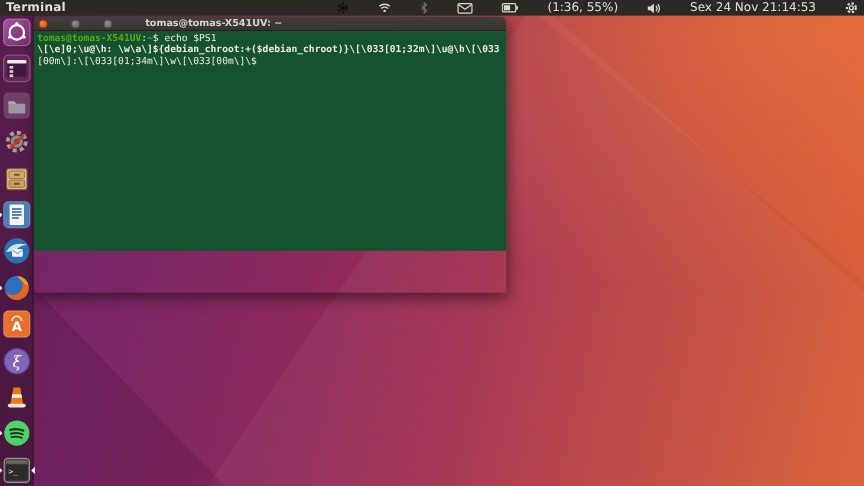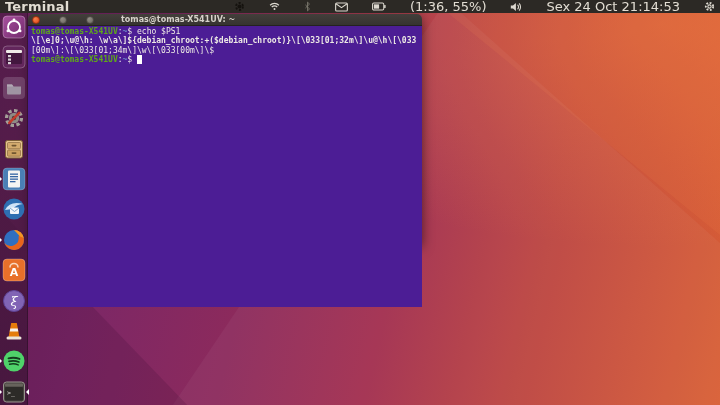--- a/index.html
+++ b/index.html
@@ -10,21 +10,21 @@
     background:
       radial-gradient(130% 100% at 92% 6%, rgba(242,126,62,.50), rgba(242,126,62,0) 55%),
       linear-gradient(103deg,#6f2160 0%,#7b2767 18%,#8c2a5c 38%,#a12e50 55%,#bc4440 74%,#d95f35 100%);}
   .facet{position:absolute;inset:0;}
   .f1{clip-path:polygon(60% 0,100% 0,100% 58%);background:rgba(255,150,80,.10);}
   .f2{clip-path:polygon(62% 0,100% 60%,100% 100%,24% 100%);background:rgba(255,255,255,.045);}
   .f3{clip-path:polygon(0 52%,0 100%,26% 100%);background:rgba(35,0,35,.14);}
   
   .topbar{position:absolute;top:0;left:0;right:0;height:13px;background:#2c2925;
     display:flex;align-items:center;justify-content:space-between;z-index:30;
-    color:#e2ddd3;font-size:13px;padding:0 5px;box-sizing:border-box;}
+    color:#e2ddd3;font-size:10px;padding:0 5px;box-sizing:border-box;}
   .appname{font-weight:bold;letter-spacing:.2px;}
   .tray{display:flex;align-items:center;gap:24px;}
   .tray svg{display:block;}
   .tray-text{white-space:nowrap;}
   
   .launcher{position:absolute;top:13px;left:0;bottom:0;width:28px;z-index:20;
     background:linear-gradient(rgba(73,27,66,.62),rgba(58,20,52,.72));
     border-right:1px solid rgba(0,0,0,.25);box-sizing:border-box;
     display:flex;flex-direction:column;align-items:center;padding-top:2px;gap:6.4px;}
   .l-item{position:relative;width:24px;height:24px;flex:0 0 auto;}
@@ -36,21 +36,21 @@
   
   .window{position:absolute;left:28px;top:14px;width:394px;height:230px;z-index:10;
     border-radius:5px 5px 0 0;box-shadow:0 3px 12px rgba(0,0,0,.55);}
   .titlebar{height:12px;background:linear-gradient(#433f3b,#363330);border-radius:5px 5px 0 0;
     display:flex;align-items:center;padding:0 4px;gap:19px;border-bottom:1px solid #242220;box-sizing:border-box;}
   .wbtn{width:8px;height:8px;border-radius:50%;flex:0 0 auto;box-sizing:border-box;}
   .wbtn.close{background:radial-gradient(circle at 35% 30%,#f5814d,#df4615);border:1px solid #9c3110;}
   .wbtn.plain{background:radial-gradient(circle at 35% 30%,#938e86,#6b6660);border:1px solid #4e4a45;}
   .wtitle{margin-left:8px;font-size:8px;color:#d6d2ca;font-weight:bold;white-space:nowrap;
     overflow:hidden;text-overflow:ellipsis;}
-  .term{height:281px;background:#4c1d95;padding:1px 3px;box-sizing:border-box;
+  .term{height:183px;background:#14532d;padding:1px 3px;box-sizing:border-box;
     font-family:"DejaVu Sans Mono",monospace;font-size:8px;line-height:9.3px;
     color:#eeeae5;overflow:hidden;}
   .t-line{white-space:pre;}
   .t-cursor{display:inline-block;width:5px;height:8.5px;background:#ffffff;vertical-align:text-bottom;}
 </style>
 </head>
 <body>
 
 <div class="screen">
 
@@ -95,21 +95,21 @@
           </svg>
         </span>
       <span class="tray-text">(1:36, 55%)</span>
       <span class="icon-slot">
           <svg viewBox="0 0 13 11" width="12" height="10">
             <path d="M.8,3.8 h2.4 L6.4,1 v9 L3.2,7.2 H.8z" fill="#dcd8cf"></path>
             <path d="M8.2,3 a3.4,3.4 0 0 1 0,5" fill="none" stroke="#dcd8cf" stroke-width="1.2"></path>
             <path d="M9.9,1.6 a5.6,5.6 0 0 1 0,7.8" fill="none" stroke="#dcd8cf" stroke-width="1.2"></path>
           </svg>
         </span>
-      <span class="tray-text">Sex 24 Oct 21:14:53</span>
+      <span class="tray-text">Sex 24 Nov 21:14:53</span>
       <span class="icon-slot">
           <svg viewBox="0 0 12 12" width="11" height="11">
             <circle cx="6" cy="6" r="1.8" fill="none" stroke="#dcd8cf" stroke-width="1.2"></circle>
             <circle cx="6" cy="6" r="4" fill="none" stroke="#dcd8cf" stroke-width="2" stroke-dasharray="2 1.7"></circle>
           </svg>
         </span>
     </span>
   </div>
 
   <div class="launcher">
@@ -203,17 +203,16 @@
     <div class="titlebar">
       <span class="wbtn close"></span>
       <span class="wbtn plain"></span>
       <span class="wbtn plain"></span>
       <span class="wtitle">tomas@tomas-X541UV: ~</span>
     </div>
     <div class="term">
         <div class="t-line"><span style="color: rgb(95, 168, 25); font-weight: bold;">tomas@tomas-X541UV</span><span style="color: rgb(238, 234, 229);">:</span><span style="color: rgb(114, 159, 207);">~</span><span style="color: rgb(238, 234, 229);">$ </span><span style="color: rgb(238, 234, 229);">echo $PS1</span></div>
         <div class="t-line"><span style="color: rgb(238, 234, 229); font-weight: bold;">\[\e]0;\u@\h: \w\a\]${debian_chroot:+($debian_chroot)}\[\033[01;32m\]\u@\h\[\033</span></div>
         <div class="t-line"><span style="color: rgb(238, 234, 229); text-align: right;">[00m\]:\[\033[01;34m\]\w\[\033[00m\]\$</span></div>
-        <div class="t-line"><span style="color: rgb(95, 168, 25); font-weight: bold;">tomas@tomas-X541UV</span><span style="color: rgb(238, 234, 229);">:</span><span style="color: rgb(114, 159, 207);">~</span><span style="color: rgb(238, 234, 229);">$ </span><span class="t-cursor"></span></div>
       </div>
   </div>
 
 </div>
 
 </body></html>

